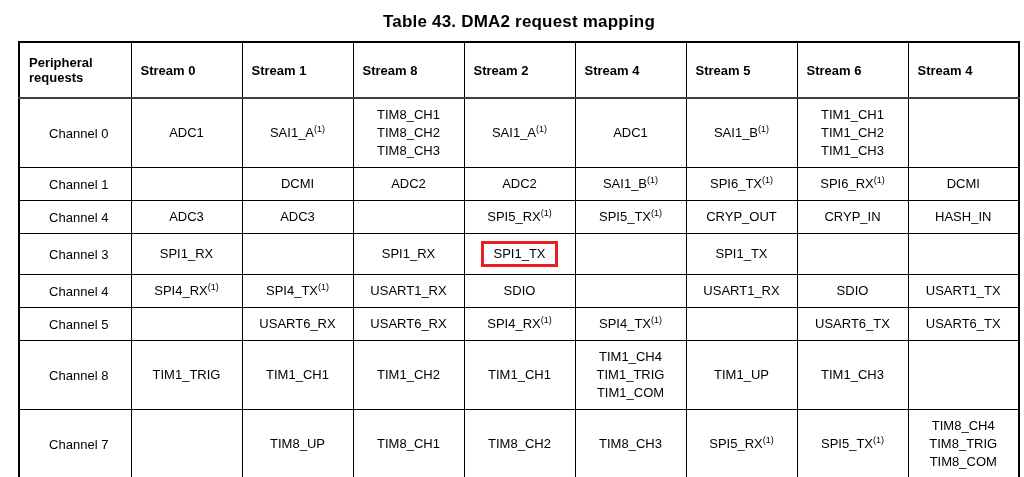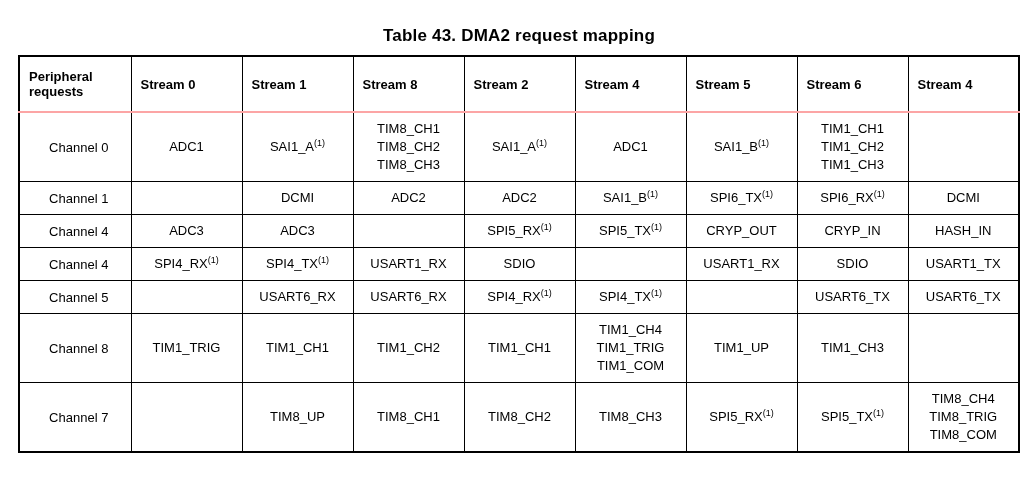--- a/index.html
+++ b/index.html
@@ -1,22 +1,22 @@
 <!DOCTYPE html>
 <html><head>
 <meta charset="utf-8">
 <style>
   html,body{margin:0;padding:0;background:#ffffff;}
   body{font-family:"Liberation Sans","DejaVu Sans",sans-serif;color:#000;}
-  .page{width:1024px;height:477px;background:#fff;box-sizing:border-box;padding-top:24px;overflow:hidden;}
+  .page{width:1024px;height:477px;background:#fff;box-sizing:border-box;padding-top:10px;overflow:hidden;}
   .title{width:1002px;margin:2px 0 9px 18px;text-align:center;font-weight:bold;font-size:17px;letter-spacing:0.2px;}
   table.dma{border-collapse:collapse;table-layout:fixed;width:1002px;margin-left:18px;border:2px solid #000;}
   col.first{width:112px;}
   th,td{border:1px solid #000;font-size:13px;overflow:hidden;}
-  thead th{font-weight:bold;text-align:left;vertical-align:middle;padding:5px 4px 5px 9px;height:44px;border-bottom:2px solid #fca5a5;}
+  thead th{font-weight:bold;text-align:left;vertical-align:middle;padding:5px 4px 5px 9px;height:44px;border-bottom:2px solid #404040;}
   tbody tr{height:33px;}
   tbody td{text-align:center;vertical-align:middle;padding:7px 2px;}
   tbody td.channel{text-align:center;padding-left:9px;}
   .cell-line{line-height:18px;white-space:nowrap;}
   sup.fn{font-size:9px;line-height:0;vertical-align:super;}
   .highlight-box{display:inline-block;border:3px solid #EC1C24;padding:1px 9px;}
 </style>
 </head>
 <body>
 
@@ -113,20 +113,37 @@
             <div class="cell-line">CRYP_OUT</div>
           </td>
           <td>
             <div class="cell-line">CRYP_IN</div>
           </td>
           <td>
             <div class="cell-line">HASH_IN</div>
           </td>
         </tr>
         <tr>
+          <td class="channel">Channel 3</td>
+          <td>
+            <div class="cell-line">SPI1_RX</div>
+          </td>
+          <td></td>
+          <td>
+            <div class="cell-line">SPI1_RX</div>
+          </td>
+          <td><span class="highlight-box" style="border-color: rgb(236, 28, 36);"><div class="cell-line">SPI1_TX</div></span></td>
+          <td></td>
+          <td>
+            <div class="cell-line">SPI1_TX</div>
+          </td>
+          <td></td>
+          <td></td>
+        </tr>
+        <tr>
           <td class="channel">Channel 4</td>
           <td>
             <div class="cell-line"><span>SPI4_RX</span><sup class="fn">(1)</sup></div>
           </td>
           <td>
             <div class="cell-line"><span>SPI4_TX</span><sup class="fn">(1)</sup></div>
           </td>
           <td>
             <div class="cell-line">USART1_RX</div>
           </td>

